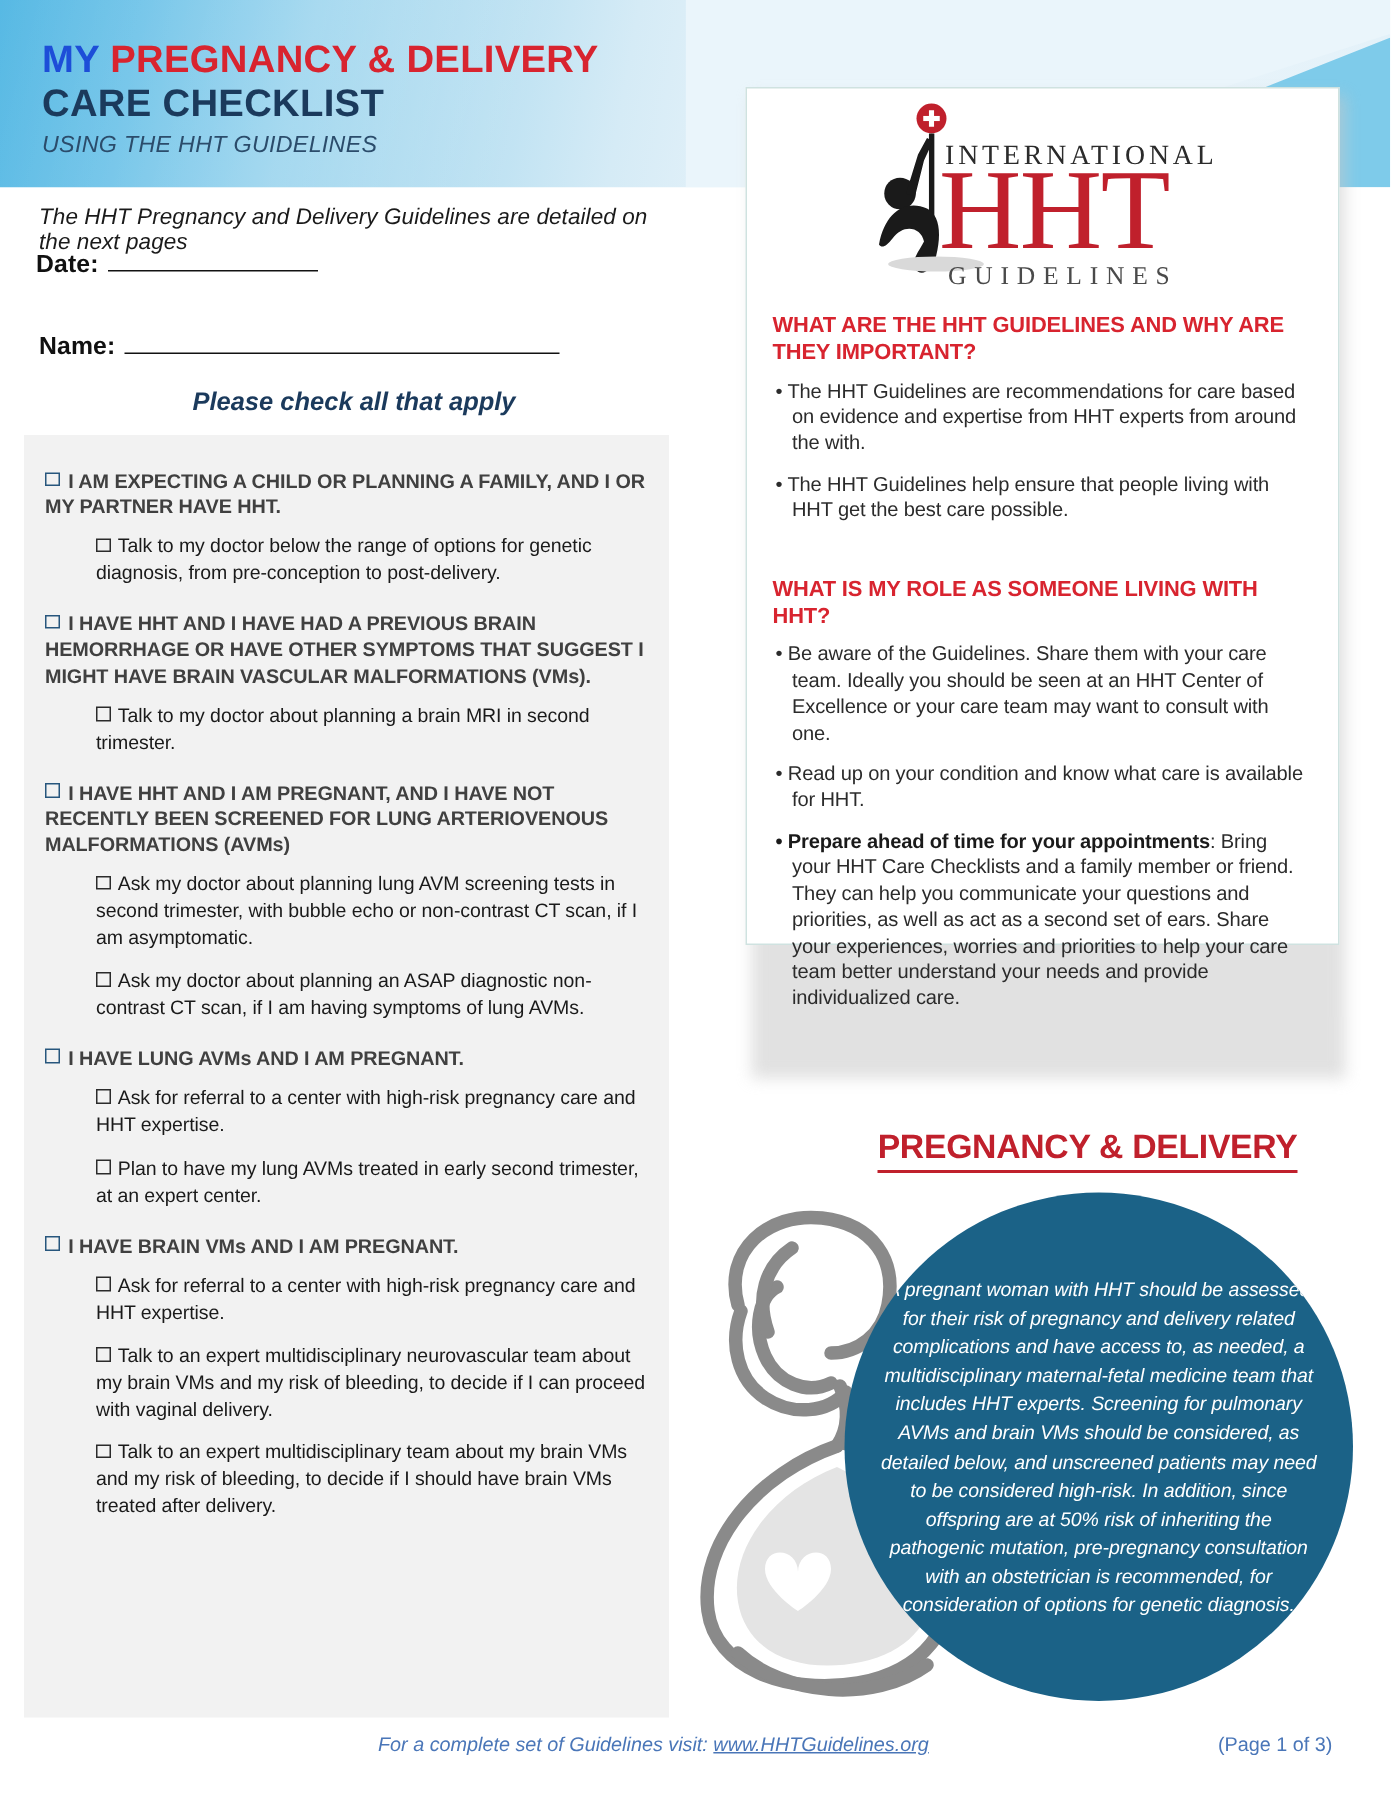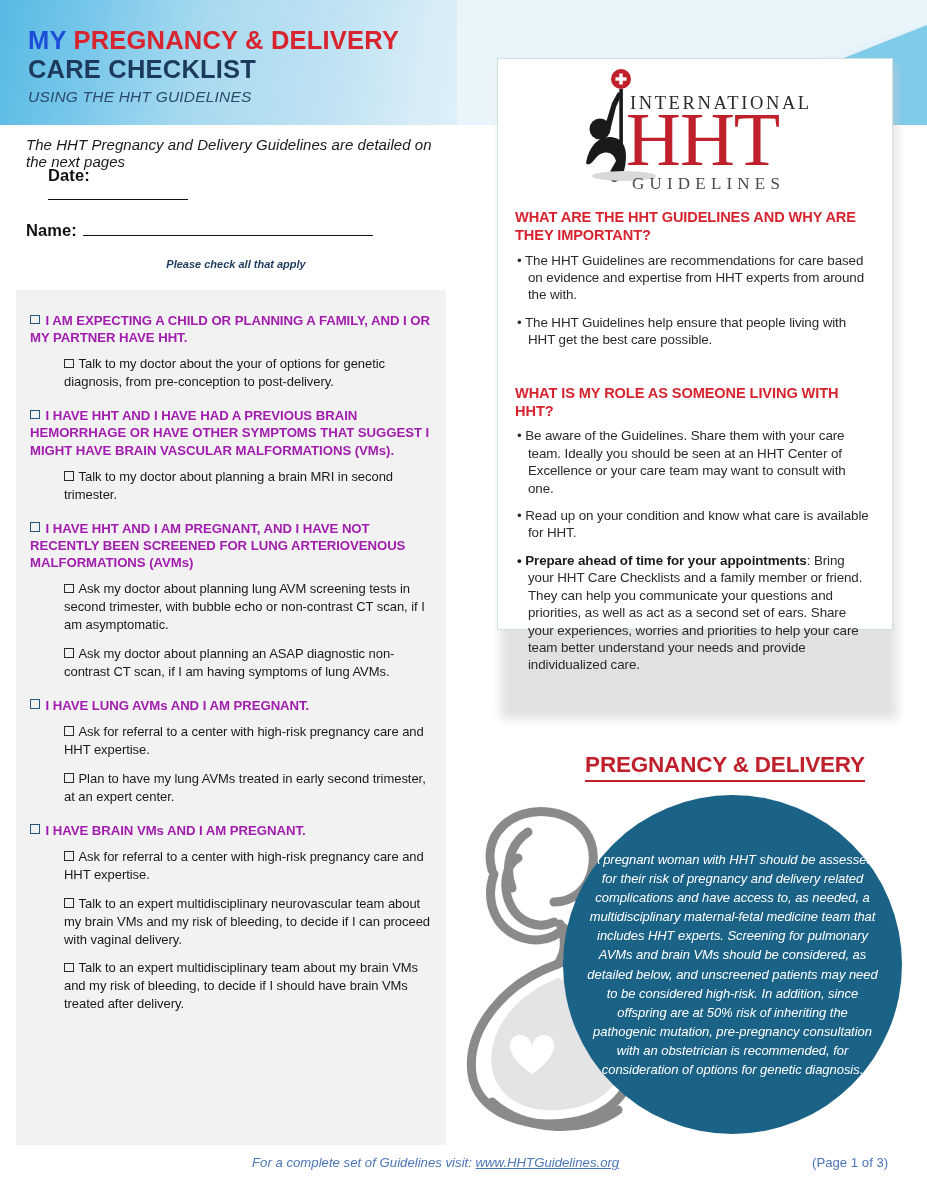--- a/index.html
+++ b/index.html
@@ -41,38 +41,38 @@
   .h-sub  { font-size: 15.5px; font-style: italic; color: #2b4c6b; letter-spacing: 0.2px; margin-top: 4px; }
 
   
   .intro-note {
     position: absolute; left: 26px; top: 136px; width: 420px;
     font-size: 15px; font-style: italic; color: #1a1a1a; letter-spacing: 0.05px;
   }
   .field-row { position: absolute; display: flex; align-items: baseline; }
   .field-label { font-size: 16.5px; font-weight: bold; color: #111; letter-spacing: 0.1px; }
   .field-rule { border-bottom: 1.6px solid #111; display: inline-block; height: 15px; margin-left: 6px; }
-  .field-date { left: 42px; top: 166px; flex-direction: column; }
+  .field-date { left: 24px; top: 166px; }
   .field-date .field-rule { width: 140px; }
   .field-name { left: 26px; top: 221px; }
   .field-name .field-rule { width: 290px; }
 
   .check-all {
     position: absolute; left: 26px; top: 258px; width: 420px; text-align: center;
-    font-size: 11px; font-style: italic; font-weight: bold; color: #1b3a5c;
+    font-size: 17px; font-style: italic; font-weight: bold; color: #1b3a5c;
   }
 
   
   .checklist {
     position: absolute; left: 16px; top: 290px; width: 430px; height: 855px;
     background: #f2f2f2; padding: 22px 14px 14px 14px;
   }
   .grp { margin-bottom: 4px; }
   .grp-head {
-    font-size: 13.2px; font-weight: bold; color: #a21caf;
+    font-size: 13.2px; font-weight: bold; color: #404040;
     line-height: 1.30; letter-spacing: -0.05px; margin-bottom: 9px;
   }
   .grp-head .cbx { margin-right: 6px; }
   .cbx {
     display: inline-block; width: 9.5px; height: 9.5px;
     border: 1.4px solid #27567d; vertical-align: 1px;
   }
   .sub {
     font-size: 13px; color: #1a1a1a; line-height: 1.38;
     margin: 0 0 11px 34px; letter-spacing: -0.05px;
@@ -158,21 +158,21 @@
   <div class="field-row field-name">
     <span class="field-label">Name:</span>
     <span class="field-rule"></span>
   </div>
 
   <div class="check-all">Please check all that apply</div>
 
   <div class="checklist" id="checklist">
       <div class="grp">
         <div class="grp-head"><span class="cbx"></span><span>I AM EXPECTING A CHILD OR PLANNING A FAMILY, AND I OR MY PARTNER HAVE HHT.</span></div>
-        <div class="sub"><span class="cbx"></span><span>Talk to my doctor about the your of options for genetic diagnosis, from pre-conception to post-delivery.</span></div>
+        <div class="sub"><span class="cbx"></span><span>Talk to my doctor below the range of options for genetic diagnosis, from pre-conception to post-delivery.</span></div>
       </div>
       <div class="grp">
         <div class="grp-head"><span class="cbx"></span><span>I HAVE HHT AND I HAVE HAD A PREVIOUS BRAIN HEMORRHAGE OR HAVE OTHER SYMPTOMS THAT SUGGEST I MIGHT HAVE BRAIN VASCULAR MALFORMATIONS (VMs).</span></div>
         <div class="sub"><span class="cbx"></span><span>Talk to my doctor about planning a brain MRI in second trimester.</span></div>
       </div>
       <div class="grp">
         <div class="grp-head"><span class="cbx"></span><span>I HAVE HHT AND I AM PREGNANT, AND I HAVE NOT RECENTLY BEEN SCREENED FOR LUNG ARTERIOVENOUS MALFORMATIONS (AVMs)</span></div>
         <div class="sub"><span class="cbx"></span><span>Ask my doctor about planning lung AVM screening tests in second trimester, with bubble echo or non-contrast CT scan, if I am asymptomatic.</span></div>
         <div class="sub"><span class="cbx"></span><span>Ask my doctor about planning an ASAP diagnostic non-contrast CT scan, if I am having symptoms of lung AVMs.</span></div>
       </div>

